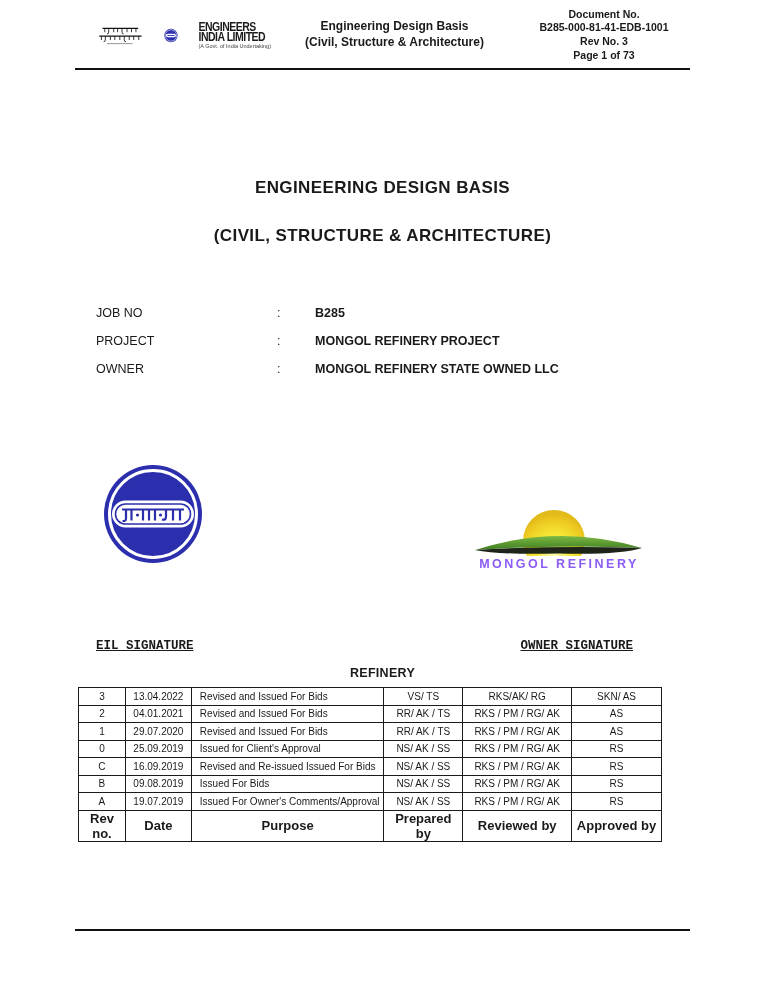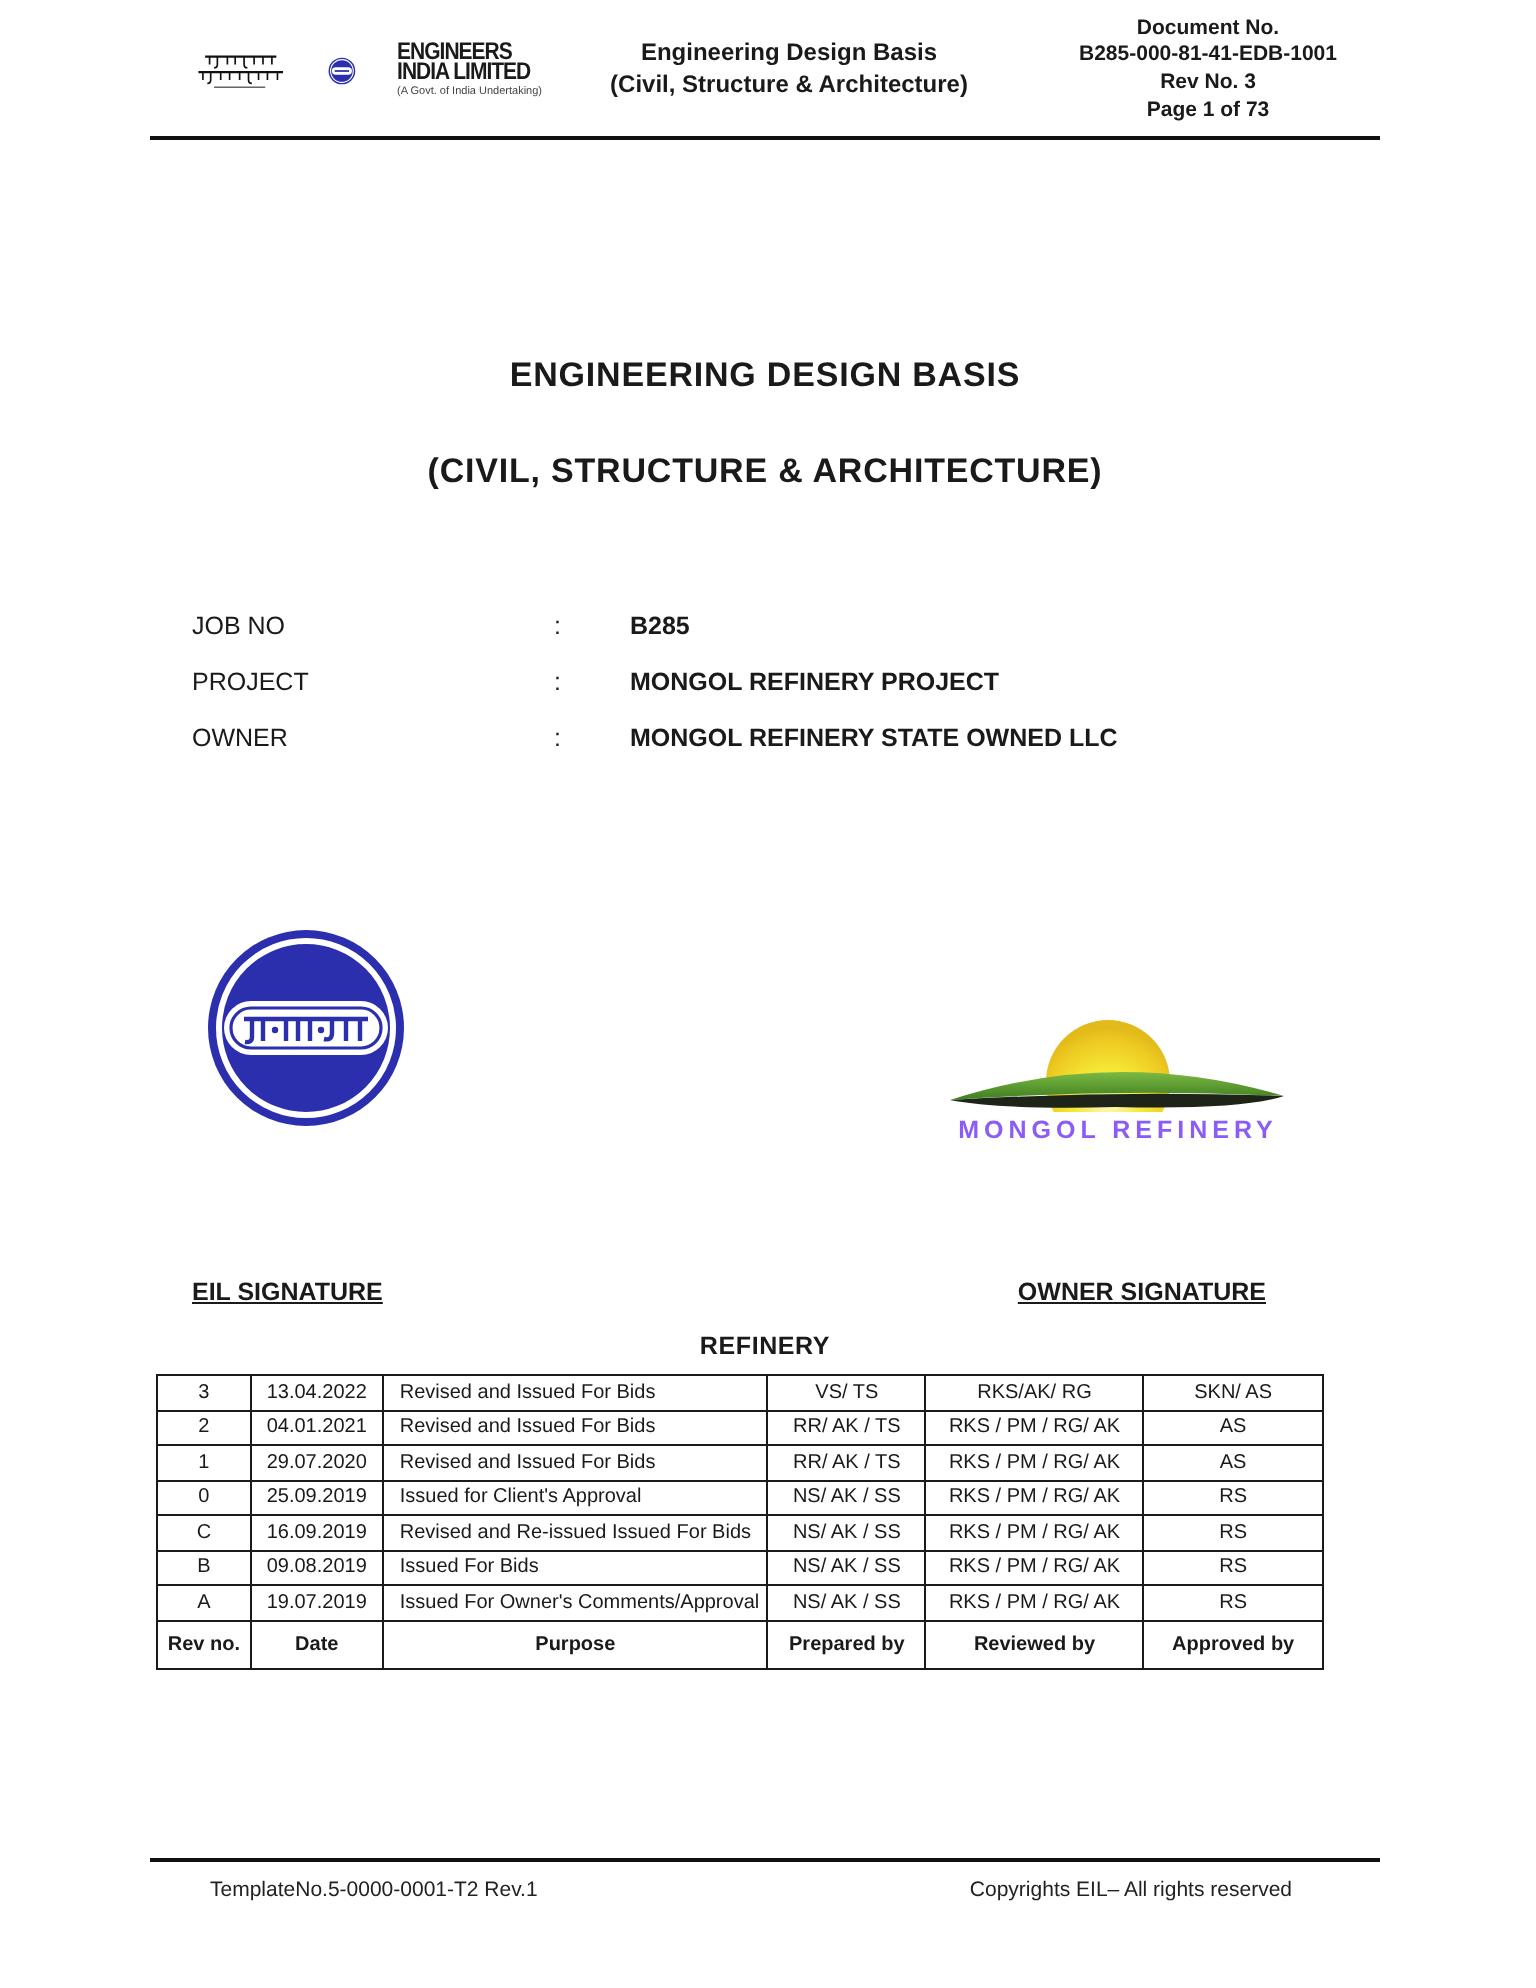--- a/index.html
+++ b/index.html
@@ -54,40 +54,40 @@
     color: #8b5cf6; margin-top: -3px; white-space: nowrap;
   }
 
   
   .signatures {
     position: absolute; left: 75px; top: 639px; width: 615px;
     display: flex; justify-content: space-between;
     padding-left: 21px; padding-right: 57px;
     font-size: 12.5px; font-weight: bold;
   }
-  .signatures span { text-decoration: underline; }
+  .signatures span { text-decoration: underline; font-family: Liberation Mono, monospace; }
 
   .contents-heading {
     position: absolute; left: 75px; top: 666px; width: 615px;
     text-align: center; font-size: 12.5px; font-weight: bold; letter-spacing: 0.3px;
   }
 
   
   .rev-table {
     position: absolute; left: 78px; top: 687px; width: 584px;
     border-collapse: collapse; font-size: 10px;
     border: 1.5px solid #1a1a1a;
   }
   .rev-table td, .rev-table th {
     border: 1px solid #1a1a1a;
     height: 17.5px; text-align: center; vertical-align: middle;
     padding: 0 2px;
   }
   .rev-table td.purpose-cell { text-align: left; padding-left: 8px; }
-  .rev-table th { font-size: 10px; font-weight: bold; height: 24px; }
+  .rev-table th { font-size: 13px; font-weight: bold; height: 24px; }
   .col-rev { width: 47px; } .col-date { width: 66px; } .col-purpose { width: 193px; }
   .col-prep { width: 79px; } .col-rev-by { width: 109px; } .col-appr { width: 90px; }
 
   
   .footer-rule { position: absolute; left: 75px; top: 929px; width: 615px; border-top: 2px solid #111; }
   .footer-text {
     position: absolute; left: 75px; top: 939px; width: 615px;
     display: flex; justify-content: space-between;
     padding-left: 30px; padding-right: 44px;
     font-size: 10.5px; color: #222;
@@ -278,18 +278,14 @@
           <th>Date</th>
           <th>Purpose</th>
           <th>Prepared by</th>
           <th>Reviewed by</th>
           <th>Approved by</th>
         </tr>
     </tfoot>
   </table>
 
   <div class="footer-rule"></div>
-  <div class="footer-text">
-    <span>TemplateNo.5-0000-0001-T2 Rev.1</span>
-    <span>Copyrights EIL– All rights reserved</span>
-  </div>
 
 </div>
 
 </body></html>

